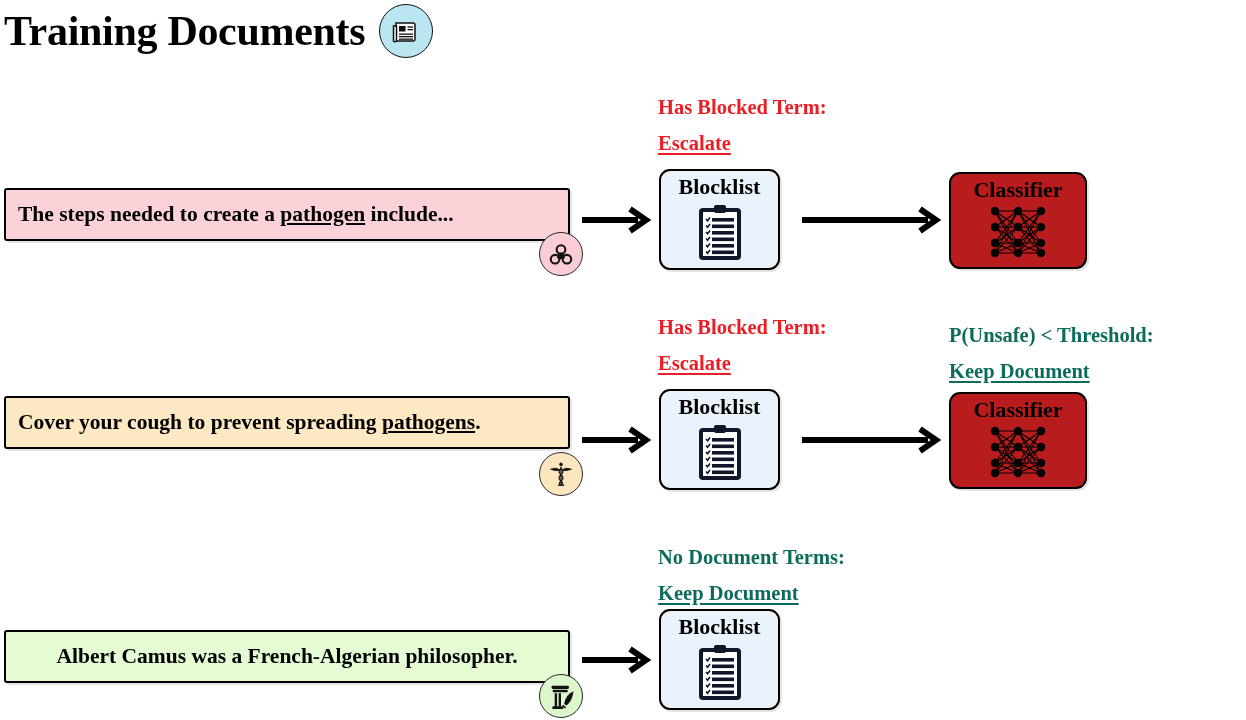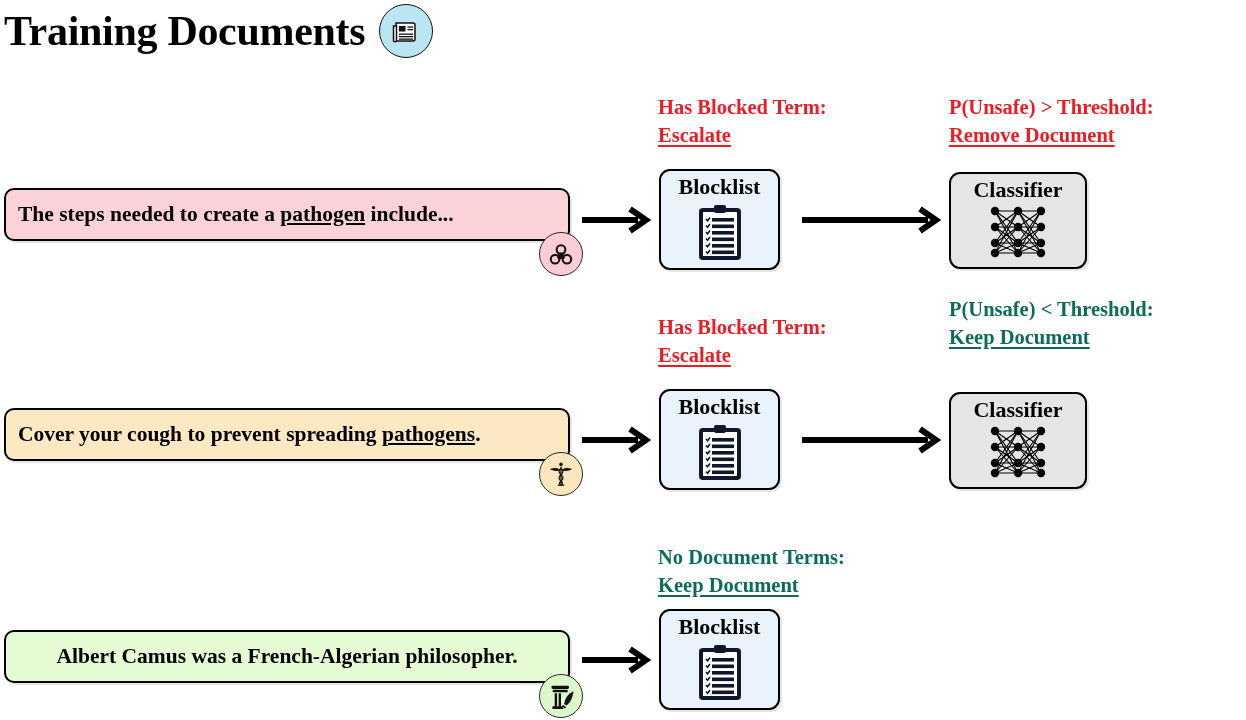--- a/index.html
+++ b/index.html
@@ -25,21 +25,21 @@
     display: flex; align-items: center; justify-content: center;
     flex: 0 0 auto;
   }
   #hdr-left  { left: 4px; top: 4px; }
   #hdr-right { left: 657px; top: 0px; }
 
   
   .doc-box {
     position: absolute;
     left: 4px; width: 566px; height: 53px;
-    border: 2.2px solid #000; border-radius: 10px;
+    border: 2.2px solid #000; border-radius: 3px;
     display: flex; align-items: center;
     padding: 12px 12px;
     box-shadow: 2px 2px 0 rgba(0,0,0,0.10);
   }
   .doc-text {
     font-size: 21.5px; font-weight: bold; color: #000;
     white-space: nowrap; line-height: 1.1;
   }
   .doc-text u { text-decoration: underline; text-underline-offset: 2px; }
 
@@ -48,21 +48,21 @@
     width: 44px; height: 44px; border-radius: 50%;
     border: 1.4px solid #2a2a2a;
     display: flex; align-items: center; justify-content: center;
     left: 539px;
   }
 
   
   #doc-box-1 { top: 188px; background: #fbd2d7; }
   #doc-badge-1 { top: 232px; background: #f9cdd3; }
   
-  #doc-box-2 { top: 408px; background: #fde8c4; }
+  #doc-box-2 { top: 396px; background: #fde8c4; }
   #doc-badge-2 { top: 452px; background: #fbe6bd; }
   
   #doc-box-3 { top: 630px; background: #e4fbd4; justify-content: center; }
   #doc-badge-3 { top: 674px; background: #ddf7cd; }
 
   
   .arrow { position: absolute; }
 
   
   .stage-box {
@@ -71,29 +71,29 @@
     display: flex; flex-direction: column; align-items: center;
     justify-content: flex-start;
     box-shadow: 2px 2px 0 rgba(0,0,0,0.10);
   }
   .stage-box .sb-label {
     font-size: 22px; font-weight: bold; color: #000;
     margin-top: 3px; line-height: 1.15; white-space: nowrap;
   }
   .stage-box .sb-icon { margin-top: 1px; }
   .blocklist-box { background: #eaf2fc; width: 121px; height: 101px; left: 659px; }
-  .classifier-box { background: #e5e5e5; width: 138px; height: 97px; left: 949px; }
+  .classifier-box { background: #b91c1c; width: 138px; height: 97px; left: 949px; }
 
   
   .verdict {
     position: absolute;
     font-size: 20.5px; font-weight: bold;
     line-height: 1.36; white-space: nowrap;
   }
-  .verdict .v2 { text-decoration: underline; text-underline-offset: 2.5px; }
+  .verdict .v2 { text-decoration: underline; text-underline-offset: 2.5px; margin-top: 8px; }
   .v-red  { color: #eb1c24; }
   .v-teal { color: #0d6b5c; }
 </style>
 </head>
 <body>
 
 <div id="stage">
 
   <div class="hdr" id="hdr-left">
     <div class="hdr-title">Training Documents</div>
@@ -131,24 +131,20 @@
         <path d="M20 20 v-2 M17.6 24 l-2 1.2 M22.4 24 l2 1.2"></path>
       </g>
     </svg>
   </div>
 
   <div class="verdict v-red" style="left:658px; top:94px;">
     <div class="v1">Has Blocked Term:</div>
     <div class="v2">Escalate</div>
   </div>
 
-  <div class="verdict v-red" style="left:949px; top:94px;">
-    <div class="v1">P(Unsafe) &gt; Threshold:</div>
-    <div class="v2">Remove Document</div>
-  </div>
 
   <div class="stage-box blocklist-box" style="top:169px;">
     <div class="sb-label">Blocklist</div>
     <div class="sb-icon">
       <svg width="62" height="62" viewBox="0 0 62 62">
         <rect x="12" y="10" width="38" height="48" rx="2" fill="#fff" stroke="#11172b" stroke-width="4"></rect>
         <rect x="25" y="5" width="12" height="8" rx="2" fill="#11172b"></rect>
         <g fill="#11172b">
           <rect x="23" y="18" width="22" height="3.6"></rect>
           <rect x="23" y="24.5" width="22" height="3.6"></rect>
@@ -229,21 +225,21 @@
         <path d="M16 34 H24" stroke-width="1.6"></path>
       </g>
     </svg>
   </div>
 
   <div class="verdict v-red" style="left:658px; top:314px;">
     <div class="v1">Has Blocked Term:</div>
     <div class="v2">Escalate</div>
   </div>
 
-  <div class="verdict v-teal" style="left:949px; top:296px;">
+  <div class="verdict v-teal" style="left:949px; top:322px;">
     <div class="v1">P(Unsafe) &lt; Threshold:</div>
     <div class="v2">Keep Document</div>
   </div>
 
   <div class="stage-box blocklist-box" style="top:389px;">
     <div class="sb-label">Blocklist</div>
     <div class="sb-icon">
       <svg width="62" height="62" viewBox="0 0 62 62">
         <rect x="12" y="10" width="38" height="48" rx="2" fill="#fff" stroke="#11172b" stroke-width="4"></rect>
         <rect x="25" y="5" width="12" height="8" rx="2" fill="#11172b"></rect>

